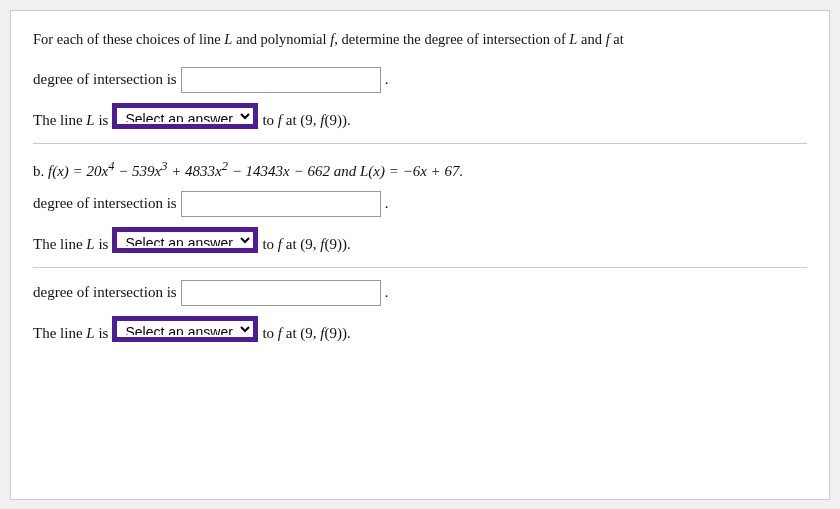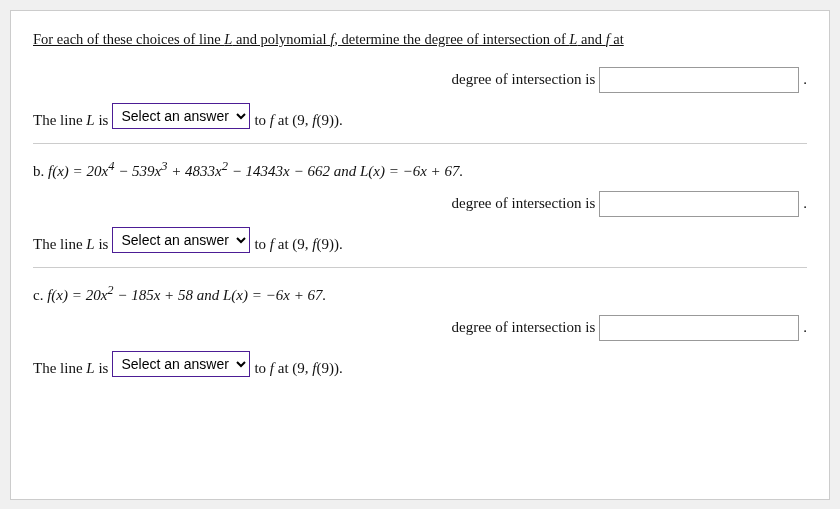--- a/index.html
+++ b/index.html
@@ -18,54 +18,52 @@
       background: #fff;
       width: 820px;
       min-height: 490px;
       padding: 18px 22px;
       border: 1px solid #ccc;
     }
     .intro-text {
       font-size: 14.5px;
       line-height: 1.5;
       margin-bottom: 16px;
-      text-decoration: underline;
     }
     .problem-block {
       margin-bottom: 14px;
     }
     .problem-label {
       font-size: 15px;
       line-height: 1.6;
       margin-bottom: 8px;
     }
     .degree-row {
       display: flex;
       align-items: center;
       margin-bottom: 10px;
       font-size: 15px;
-      justify-content: flex-end;
     }
     .degree-input {
       border: 1px solid #999;
       width: 200px;
       height: 26px;
       margin: 0 4px;
       padding: 2px 4px;
       font-size: 14px;
       outline: none;
     }
     .tangent-row {
       display: flex;
       align-items: flex-end;
       font-size: 15px;
       margin-bottom: 4px;
     }
     .select-box {
-      border: 1px solid #4c1d95;
+      border: 5px solid #4c1d95;
       background: #fff;
       font-size: 14px;
       padding: 2px 4px;
       height: 26px;
       cursor: pointer;
       margin: 0 4px;
       appearance: auto;
     }
     .divider {
       border: none;
@@ -126,24 +124,20 @@
         <option value="tangent">tangent</option>
         <option value="not-tangent">not tangent</option>
       </select>
       <span>to <i>f</i> at (9, <i>f</i>(9)).</span>
     </div>
   </div>
 
   <hr class="divider">
 
   <div class="problem-block">
-    <div class="problem-label">
-      <span>c. </span>
-      <span class="eq"><i>f</i>(<i>x</i>) = 20<i>x</i><sup>2</sup> − 185<i>x</i> + 58 and <i>L</i>(<i>x</i>) = −6<i>x</i> + 67.</span>
-    </div>
 
     <div class="degree-row">
       <span>degree of intersection is</span>
       <input class="degree-input" type="text" value="" style="">
       <span>.</span>
     </div>
 
     <div class="tangent-row">
       <span>The line <i>L</i> is</span>
       <select class="select-box">

